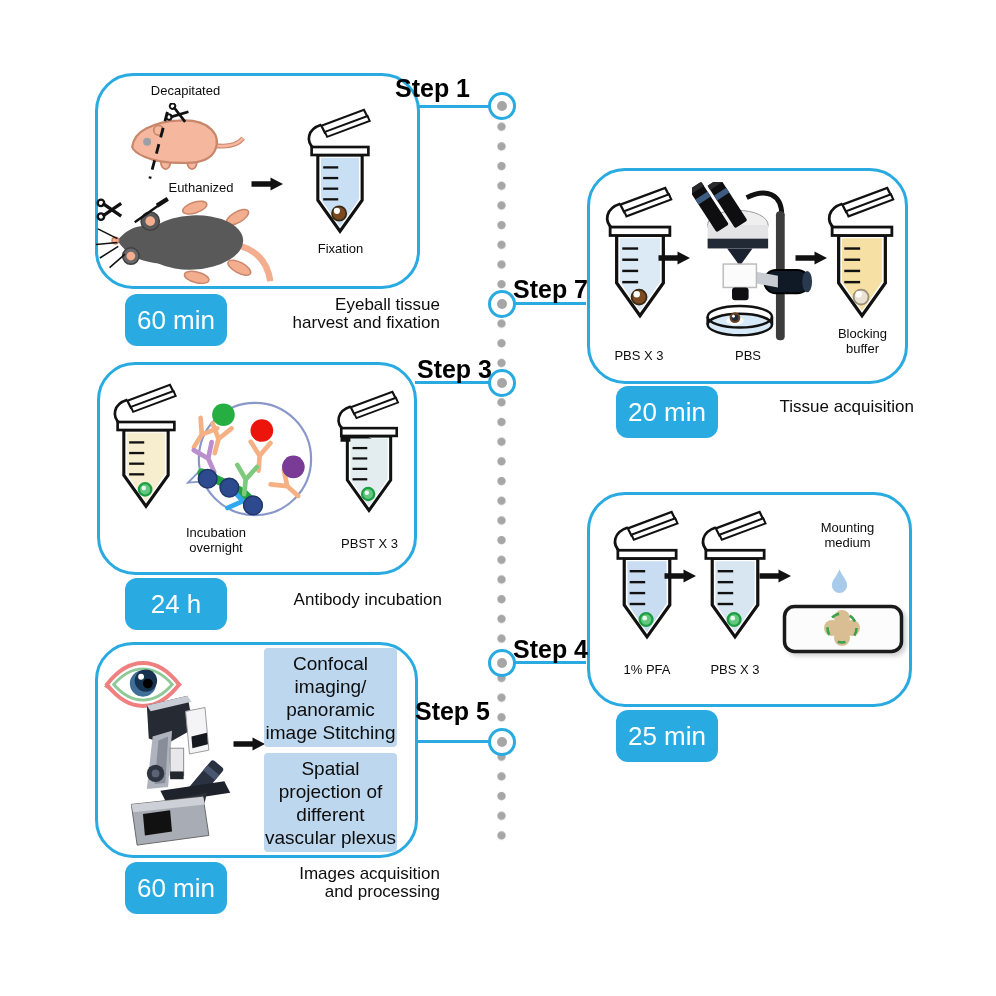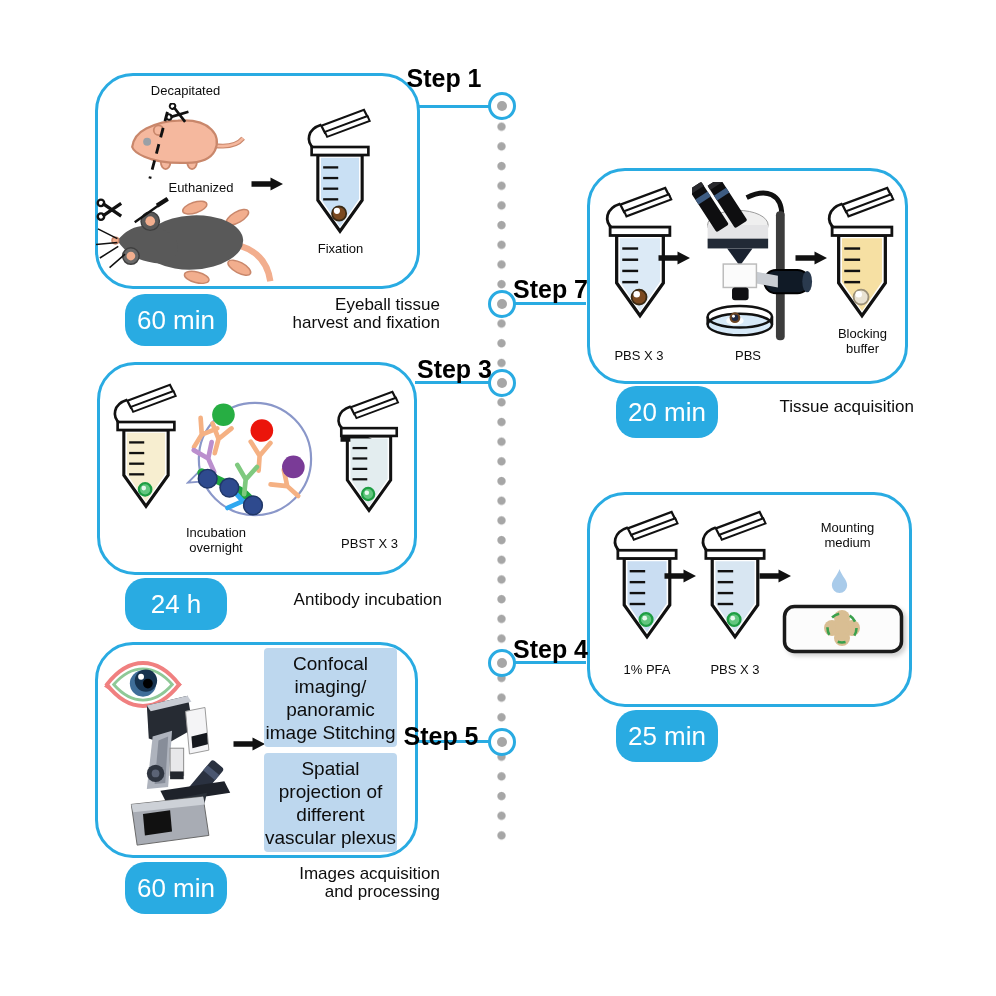--- a/index.html
+++ b/index.html
@@ -1,20 +1,20 @@
 <!DOCTYPE html>
 <html><head>
 <meta charset="utf-8">
 <style>
   html,body{margin:0;padding:0;background:#fff;}
   .canvas{position:relative;width:996px;height:996px;background:#fff;overflow:hidden;
           font-family:"Liberation Sans",sans-serif;color:#111;}
   .abs{position:absolute;}
   .stepbox{position:absolute;border:3.5px solid #29ABE2;border-radius:38px;background:#fff;box-sizing:border-box;}
-  .badge{position:absolute;width:102px;height:52px;border-radius:20px;background:#29ABE2;
+  .badge{position:absolute;width:102px;height:52px;border-radius:12px;background:#29ABE2;
          color:#fff;font-size:26px;display:flex;align-items:center;justify-content:center;}
   .caption{position:absolute;font-size:17px;line-height:1.08;text-align:right;white-space:pre-line;color:#0d0d0d;}
   .steplabel{position:absolute;font-size:25px;font-weight:bold;color:#000;}
   .conn{position:absolute;height:3px;background:#29ABE2;}
   .node{position:absolute;width:28px;height:28px;border-radius:50%;background:#fff;border:3px solid #29ABE2;box-sizing:border-box;}
   .node::after{content:"";position:absolute;left:6px;top:6px;width:10px;height:10px;border-radius:50%;background:#A6A6A6;}
   .dotline{position:absolute;left:495px;top:97px;width:13px;height:752px;
      background-image:radial-gradient(circle at 6.5px 10px,#A6A6A6 3.6px,rgba(0,0,0,0) 4.7px);
      background-size:13px 19.7px;background-repeat:repeat-y;}
   .slabel{position:absolute;font-size:13px;line-height:1.12;text-align:center;white-space:pre-line;color:#0d0d0d;}
@@ -79,25 +79,25 @@
   <div class="stepbox" style="left:97px;top:362px;width:320px;height:213px"></div>
   <div class="stepbox" style="left:587px;top:492px;width:325px;height:215px"></div>
   <div class="stepbox" style="left:95px;top:642px;width:323px;height:216px"></div>
 
   <div class="node" style="left:488px;top:92px"></div>
   <div class="node" style="left:488px;top:290px"></div>
   <div class="node" style="left:488px;top:369px"></div>
   <div class="node" style="left:488px;top:649px"></div>
   <div class="node" style="left:488px;top:728px"></div>
 
-  <div class="steplabel" style="left:395px;top:64px;width:98px;text-align:center">Step 1</div>
+  <div class="steplabel" style="left:395px;top:74px;width:98px;text-align:left">Step 1</div>
   <div class="steplabel" style="left:513px;top:275px;width:110px">Step 7</div>
   <div class="steplabel" style="left:394px;top:355px;width:98px;text-align:right">Step 3</div>
   <div class="steplabel" style="left:513px;top:635px;width:110px">Step 4</div>
-  <div class="steplabel" style="left:392px;top:722px;width:98px;text-align:center">Step 5</div>
+  <div class="steplabel" style="left:392px;top:697px;width:98px;text-align:right">Step 5</div>
 
   <div class="slabel" style="left:128px;top:84px;width:115px">Decapitated</div>
 
   <svg class="abs" style="left:122px;top:103px" width="126" height="81" viewBox="0 0 140 92">
     <path d="M102,48 Q126,52 136,40" stroke="#C9876B" stroke-width="5.5" fill="none"></path>
     <path d="M102,48 Q126,52 136,40" stroke="#F5B89E" stroke-width="3" fill="none"></path>
     <ellipse cx="48" cy="67" rx="5.5" ry="8" fill="#F5B89E" stroke="#C9876B" stroke-width="2"></ellipse>
     <ellipse cx="78" cy="67" rx="5.5" ry="8" fill="#F5B89E" stroke="#C9876B" stroke-width="2"></ellipse>
     <path d="M10,50 Q12,36 26,29 Q44,20 62,20 Q88,18 100,30 Q110,40 104,54 Q97,68 72,68 Q42,69 24,61 Q12,56 10,50 Z" fill="#F5B89E" stroke="#C9876B" stroke-width="2.5"></path>
     <circle cx="40" cy="31" r="5.5" fill="#F5B89E" stroke="#C9876B" stroke-width="2"></circle>

